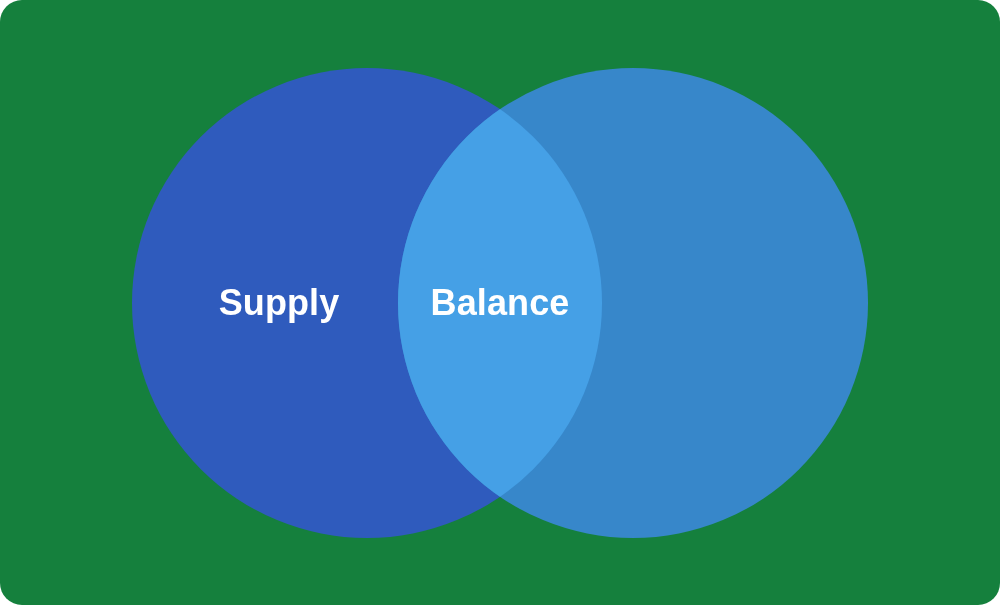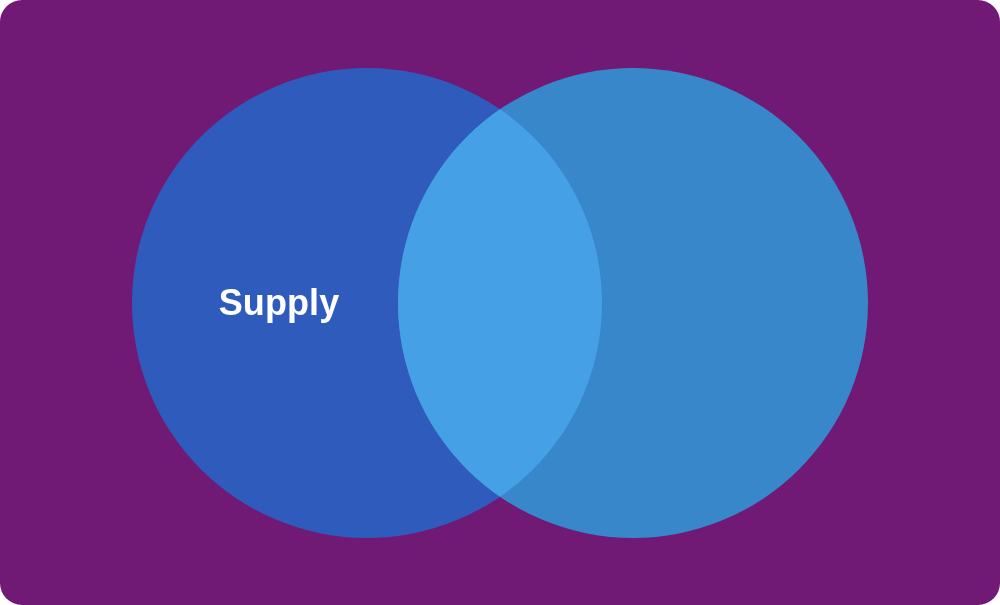--- a/index.html
+++ b/index.html
@@ -37,35 +37,36 @@
     line-height: 1;
     letter-spacing: 0.1px;
     white-space: nowrap;
     text-align: center;
     user-select: none;
   }
 </style>
 </head>
 <body>
 
-<div id="venn-canvas" style="width: 1000px; height: 605px; border-radius: 22px; background: #701a75;">
+<div id="venn-canvas" style="width: 1000px; height: 605px; border-radius: 22px; background: #15803d;">
 
   <svg id="venn-svg" viewBox="0 0 1000 605" width="1000" height="605" xmlns="http://www.w3.org/2000/svg">
     <defs>
       <clipPath id="clip-supply">
         <circle cx="367" cy="303" r="235"></circle>
       </clipPath>
     </defs>
 
     <circle cx="367" cy="303" r="235" fill="#2f5bbd"></circle>
 
     <circle cx="633" cy="303" r="235" fill="#3787ca"></circle>
 
     <g clip-path="url(#clip-supply)">
       <circle cx="633" cy="303" r="235" fill="#45a0e6"></circle>
     </g>
   </svg>
 
   <div class="venn-label" style="left: 279px; top: 303px; color: rgb(255, 255, 255); font-size: 36px;">Supply</div>
 
+  <div class="venn-label" style="left: 500px; top: 303px; color: rgb(255, 255, 255); font-size: 36px;">Balance</div>
 
 
 </div>
 
 </body></html>

